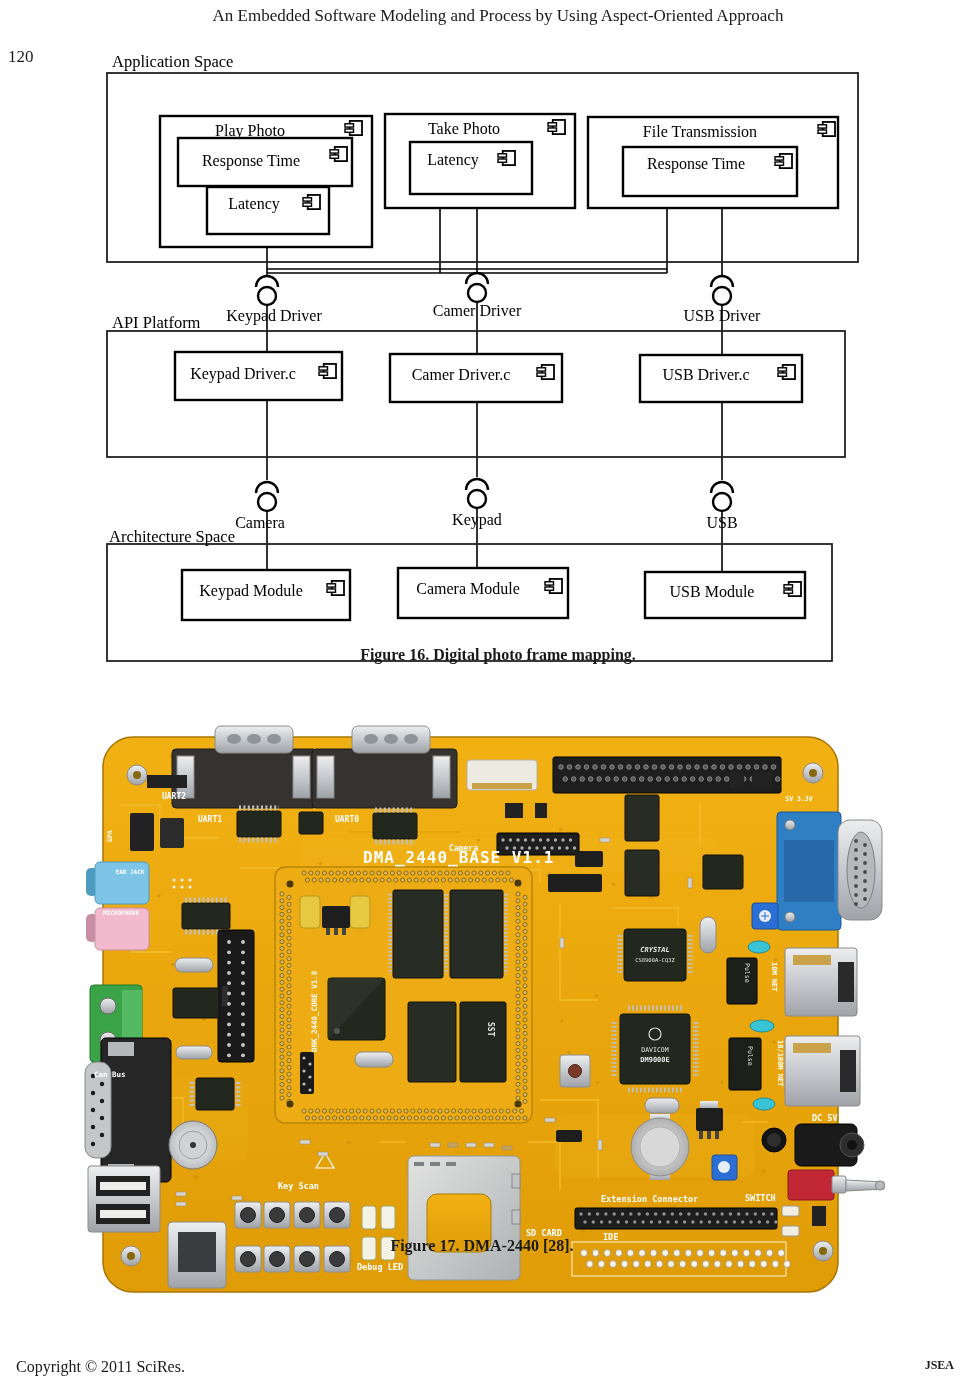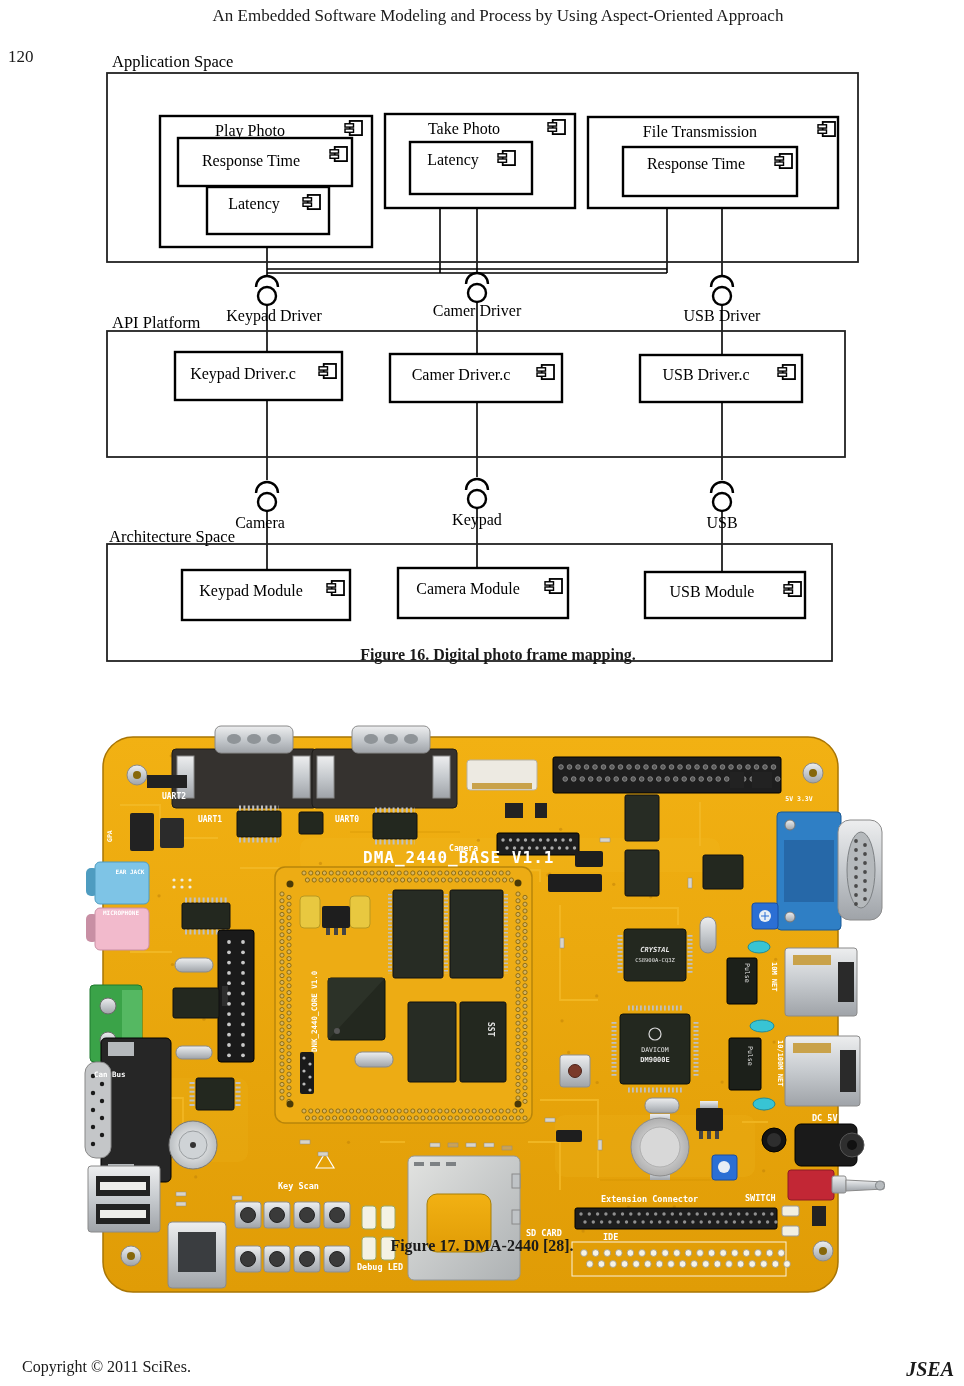--- a/index.html
+++ b/index.html
@@ -3,22 +3,22 @@
 <meta charset="utf-8">
 <style>
   html,body{margin:0;padding:0;background:#ffffff;}
   body{width:964px;height:1386px;position:relative;overflow:hidden;
        font-family:"Liberation Serif",serif;color:#1a1a1a;}
   .hdr-num{position:absolute;left:8px;top:6px;font-size:17px;margin-top:41px;}
   .hdr-title{position:absolute;left:0;top:6px;width:964px;text-align:center;font-size:17px;padding-left:16px;}
   .fig-caption{position:absolute;left:0;width:964px;text-align:center;font-weight:bold;font-size:16px;}
   #cap16{top:646px;margin-left:16px;}
   #cap17{top:1237px;}
-  .ftr-left{position:absolute;left:22px;top:1358px;font-size:16px;}
-  .ftr-right{position:absolute;right:10px;top:1358px;font-size:20px;font-weight:bold;font-style:italic;}
+  .ftr-left{position:absolute;left:16px;top:1358px;font-size:16px;}
+  .ftr-right{position:absolute;right:10px;top:1358px;font-size:12px;font-weight:bold;}
   svg{position:absolute;left:0;}
   #fig16-svg{top:45px;}
   #fig17-svg{top:712px;}
   .dlabel{font-family:"Liberation Serif",serif;font-size:16px;fill:#000;}
   .dlabel-sp{font-family:"Liberation Serif",serif;font-size:16.5px;fill:#000;}
   .silk{fill:#ffffff;font-family:"DejaVu Sans Mono",monospace;font-weight:bold;}
   .chiptxt{fill:#e8e8e8;font-family:"DejaVu Sans Mono",monospace;}
   .spacebox{fill:none;stroke:#222;stroke-width:1.8;}
   .compbox{fill:#fff;stroke:#000;stroke-width:2.4;}
   .wire{stroke:#000;stroke-width:1.6;}

